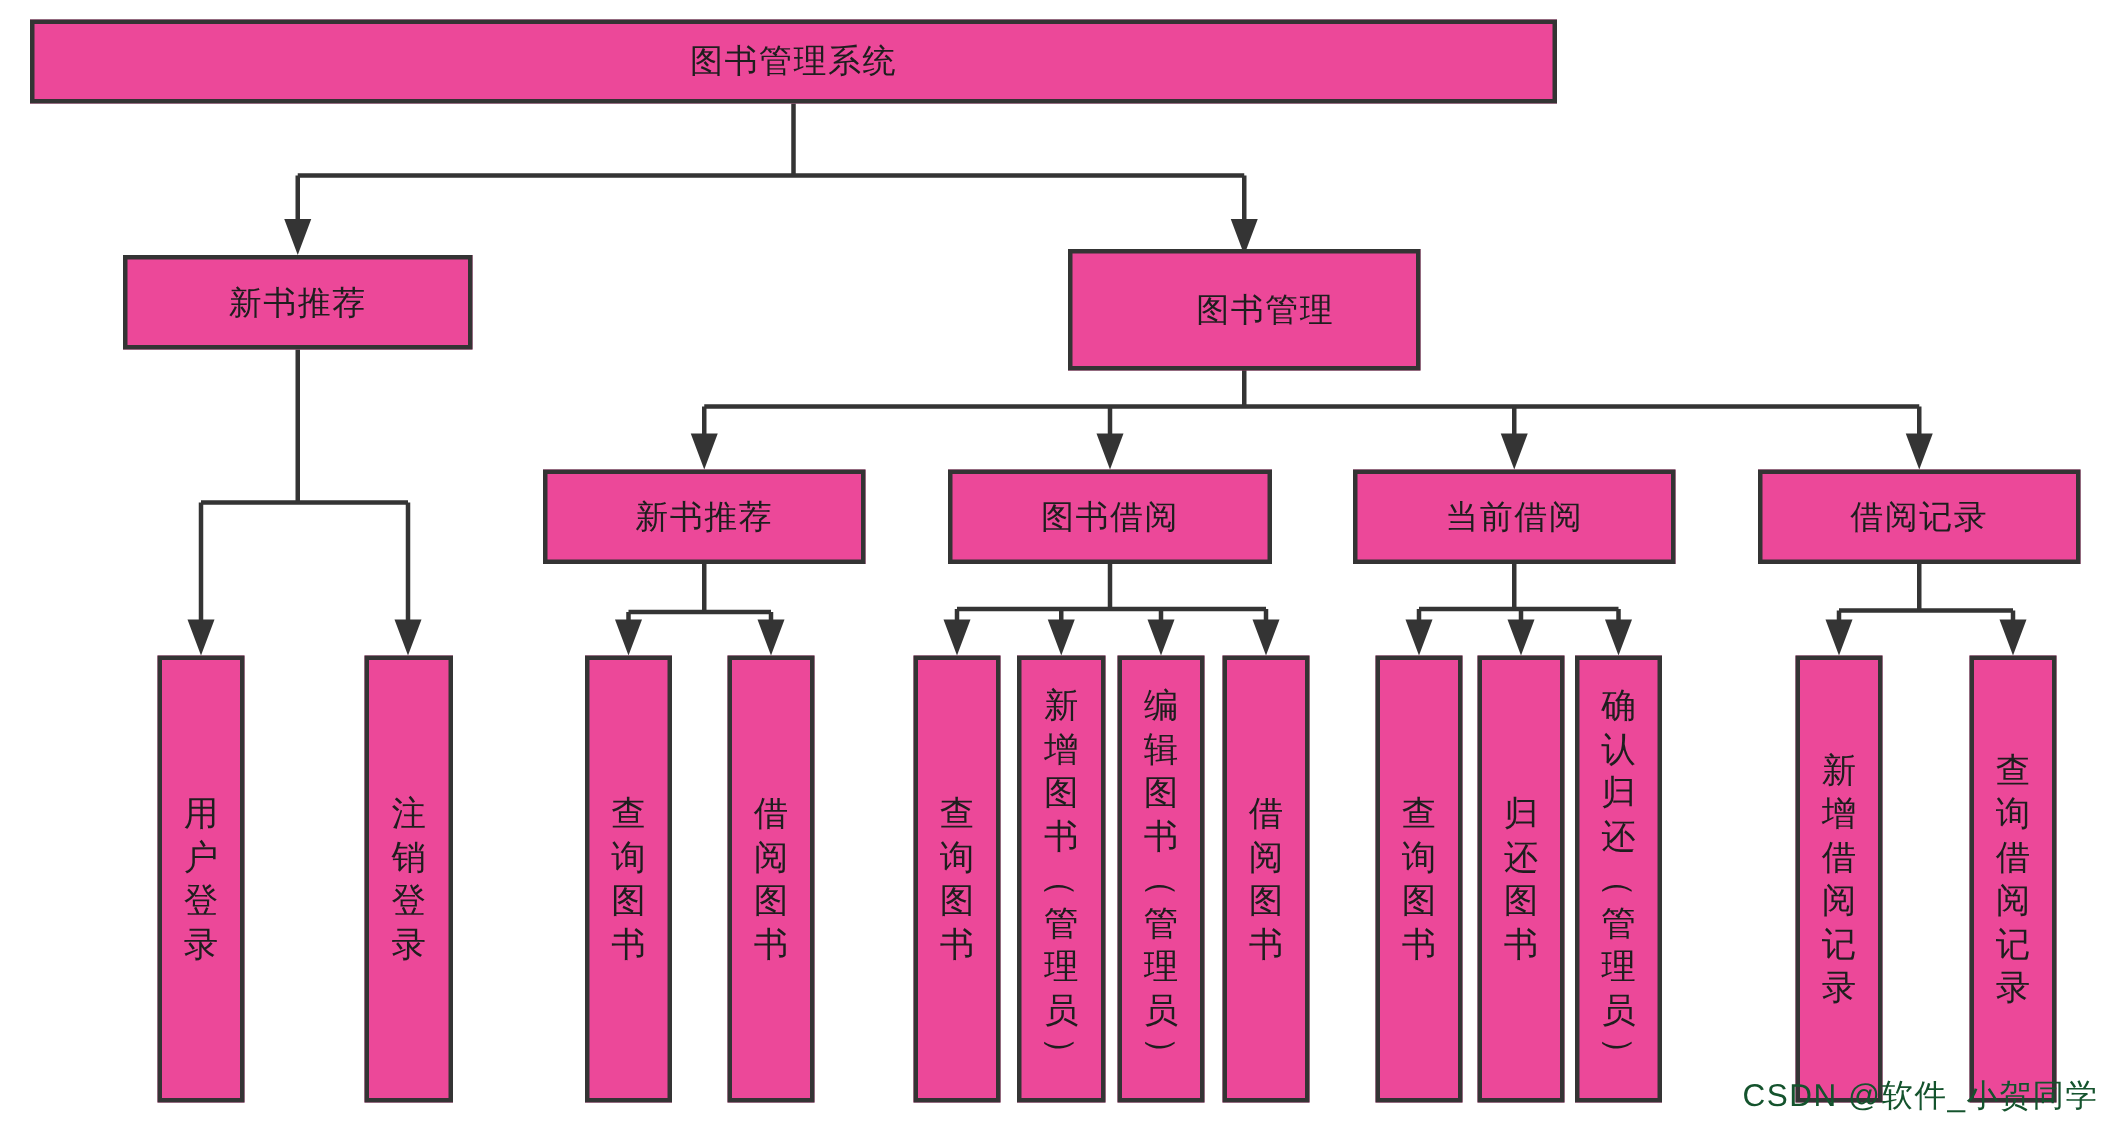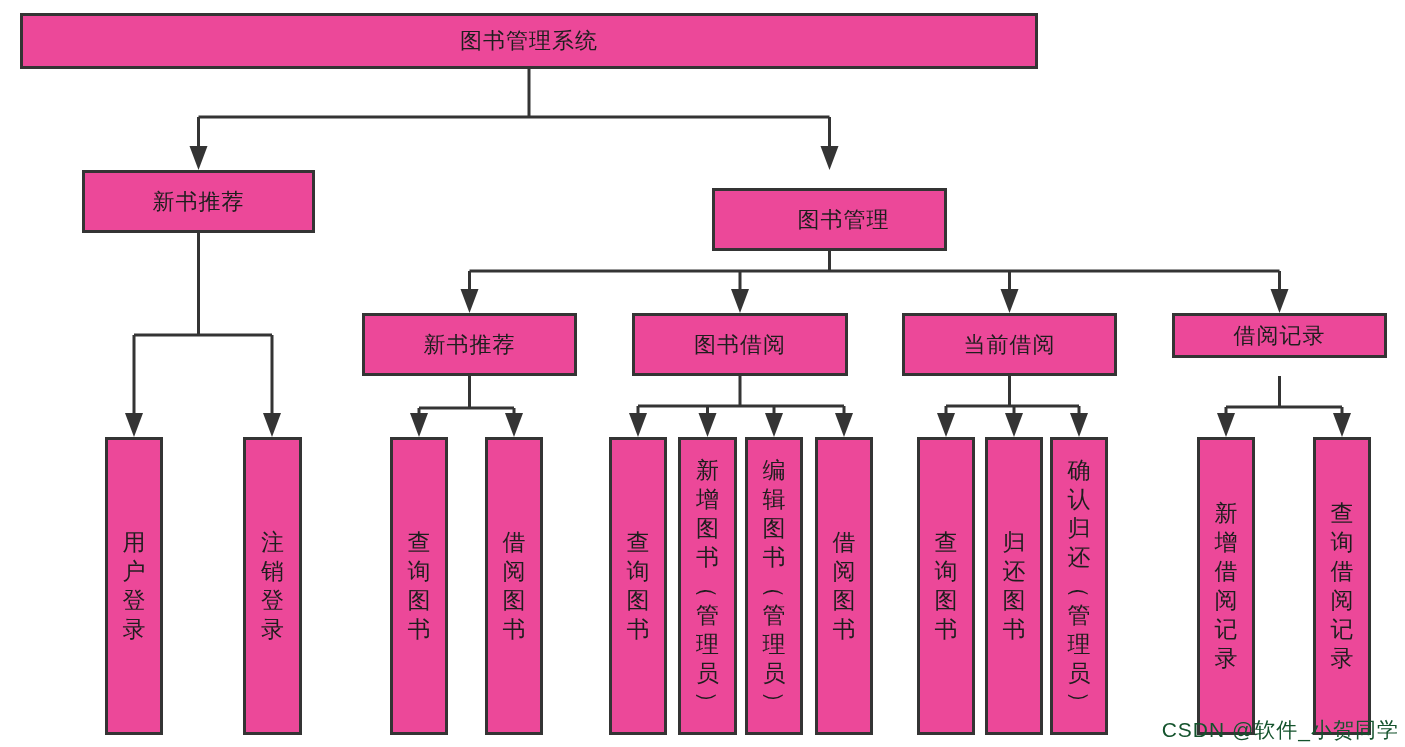--- a/index.html
+++ b/index.html
@@ -88,34 +88,34 @@
     </g>
   </svg>
 
   <div class="node h-node" style="left:20px;top:13px;width:1018px;height:56px;">
     <span>图书管理系统</span>
   </div>
 
   <div class="node h-node" style="left:82px;top:170px;width:233px;height:63px;">
     <span>新书推荐</span>
   </div>
-  <div class="node h-node" style="left:712px;top:188px;width:235px;height:63px;padding-left:28px;">
+  <div class="node h-node" style="left:712px;top:166px;width:235px;height:81px;padding-left:28px;">
     <span>图书管理</span>
   </div>
 
   <div class="node h-node" style="left:362px;top:313px;width:215px;height:63px;">
     <span>新书推荐</span>
   </div>
   <div class="node h-node" style="left:632px;top:313px;width:216px;height:63px;">
     <span>图书借阅</span>
   </div>
   <div class="node h-node" style="left:902px;top:313px;width:215px;height:63px;">
     <span>当前借阅</span>
   </div>
-  <div class="node h-node" style="left:1172px;top:313px;width:215px;height:45px;">
+  <div class="node h-node" style="left:1172px;top:313px;width:215px;height:63px;">
     <span>借阅记录</span>
   </div>
 
   <div class="node leaf" style="left:105px;top:437px;width:58px;height:298px;">
     <span class="v-label">
         <span>用</span>
         <span>户</span>
         <span>登</span>
         <span>录</span>
       </span>

